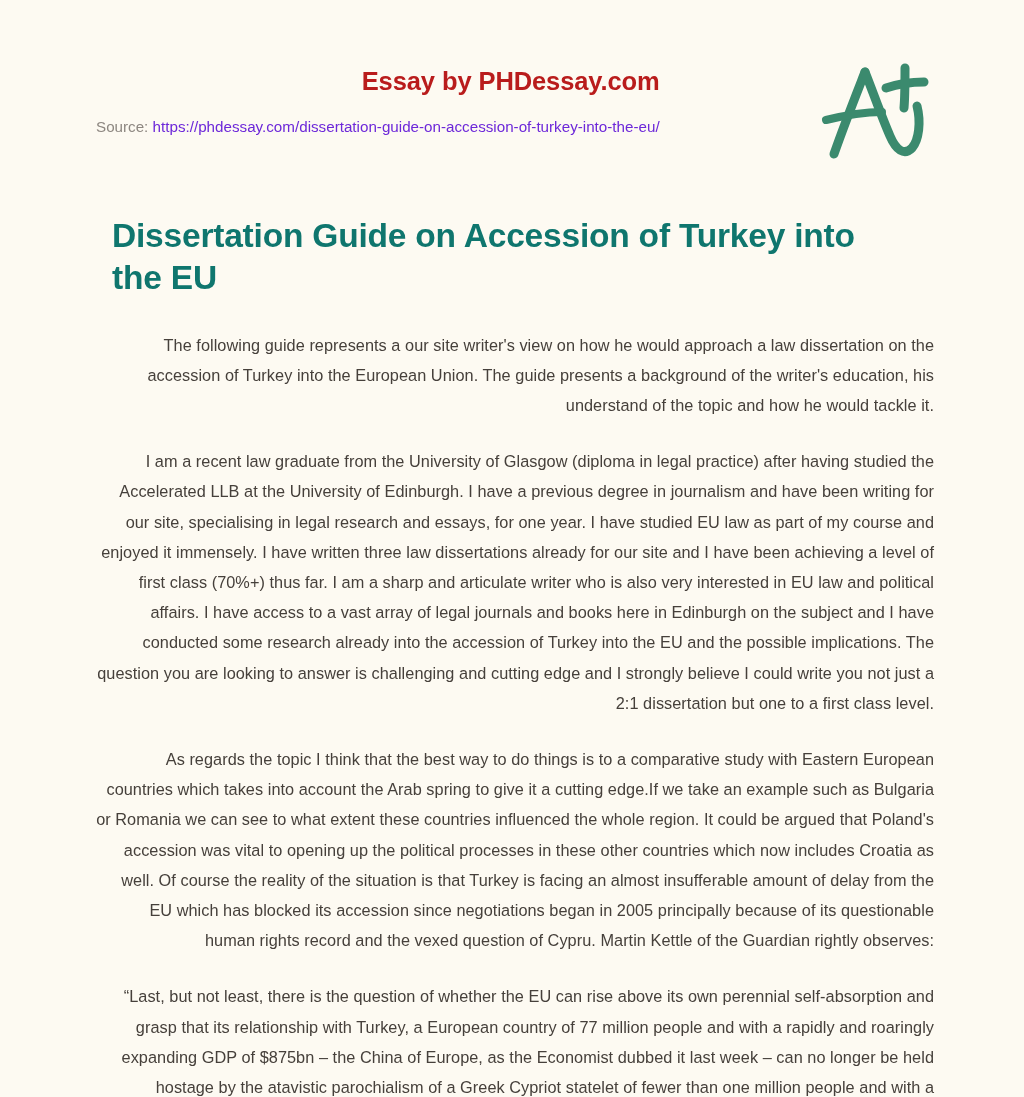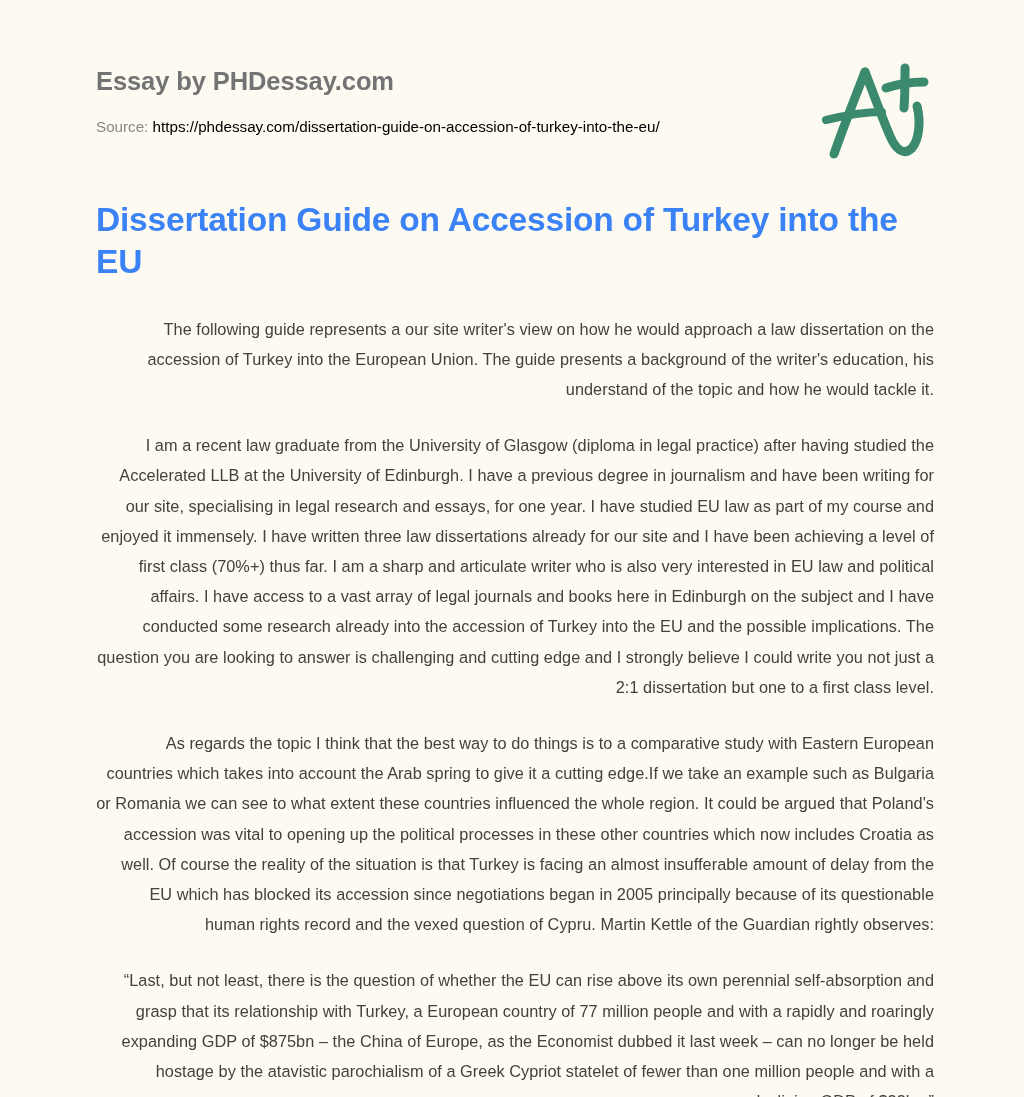--- a/index.html
+++ b/index.html
@@ -31,62 +31,63 @@
     padding: 66px 60px 0 96px;
   }
   .header-text {
     display: inline-block;
     vertical-align: top;
   }
   .brand-line {
     font-size: 25.5px;
     font-weight: 700;
     letter-spacing: -0.1px;
-    color: #737373;
+    color: #b91c1c;
     line-height: 1.2;
     margin: 0;
+    text-align: right;
   }
   .source-line {
     margin: 19px 0 0 0;
     font-size: 15.2px;
     line-height: 1.4;
     color: #8d8781;
     white-space: nowrap;
   }
   .source-label {
     color: #8d8781;
   }
   .source-url {
-    color: #000000;
+    color: #6d28d9;
     text-decoration: none;
   }
 
   
   .logo {
     position: absolute;
     top: 62px;
     right: 92px;
     width: 112px;
     height: 104px;
   }
   .logo svg {
     display: block;
     width: 100%;
     height: 100%;
   }
 
   
   .doc-title {
-    margin: 0;
+    margin: 16px;
     padding: 62px 96px 0 96px;
     font-size: 33.5px;
     font-weight: 700;
     letter-spacing: -0.2px;
     line-height: 1.25;
-    color: #3b82f6;
+    color: #0f766e;
   }
 
   
   .content {
     padding: 0 90px 0 96px;
     margin-top: 31px;
   }
   .content p {
     margin: 0 0 26px 0;
     font-size: 16.3px;

